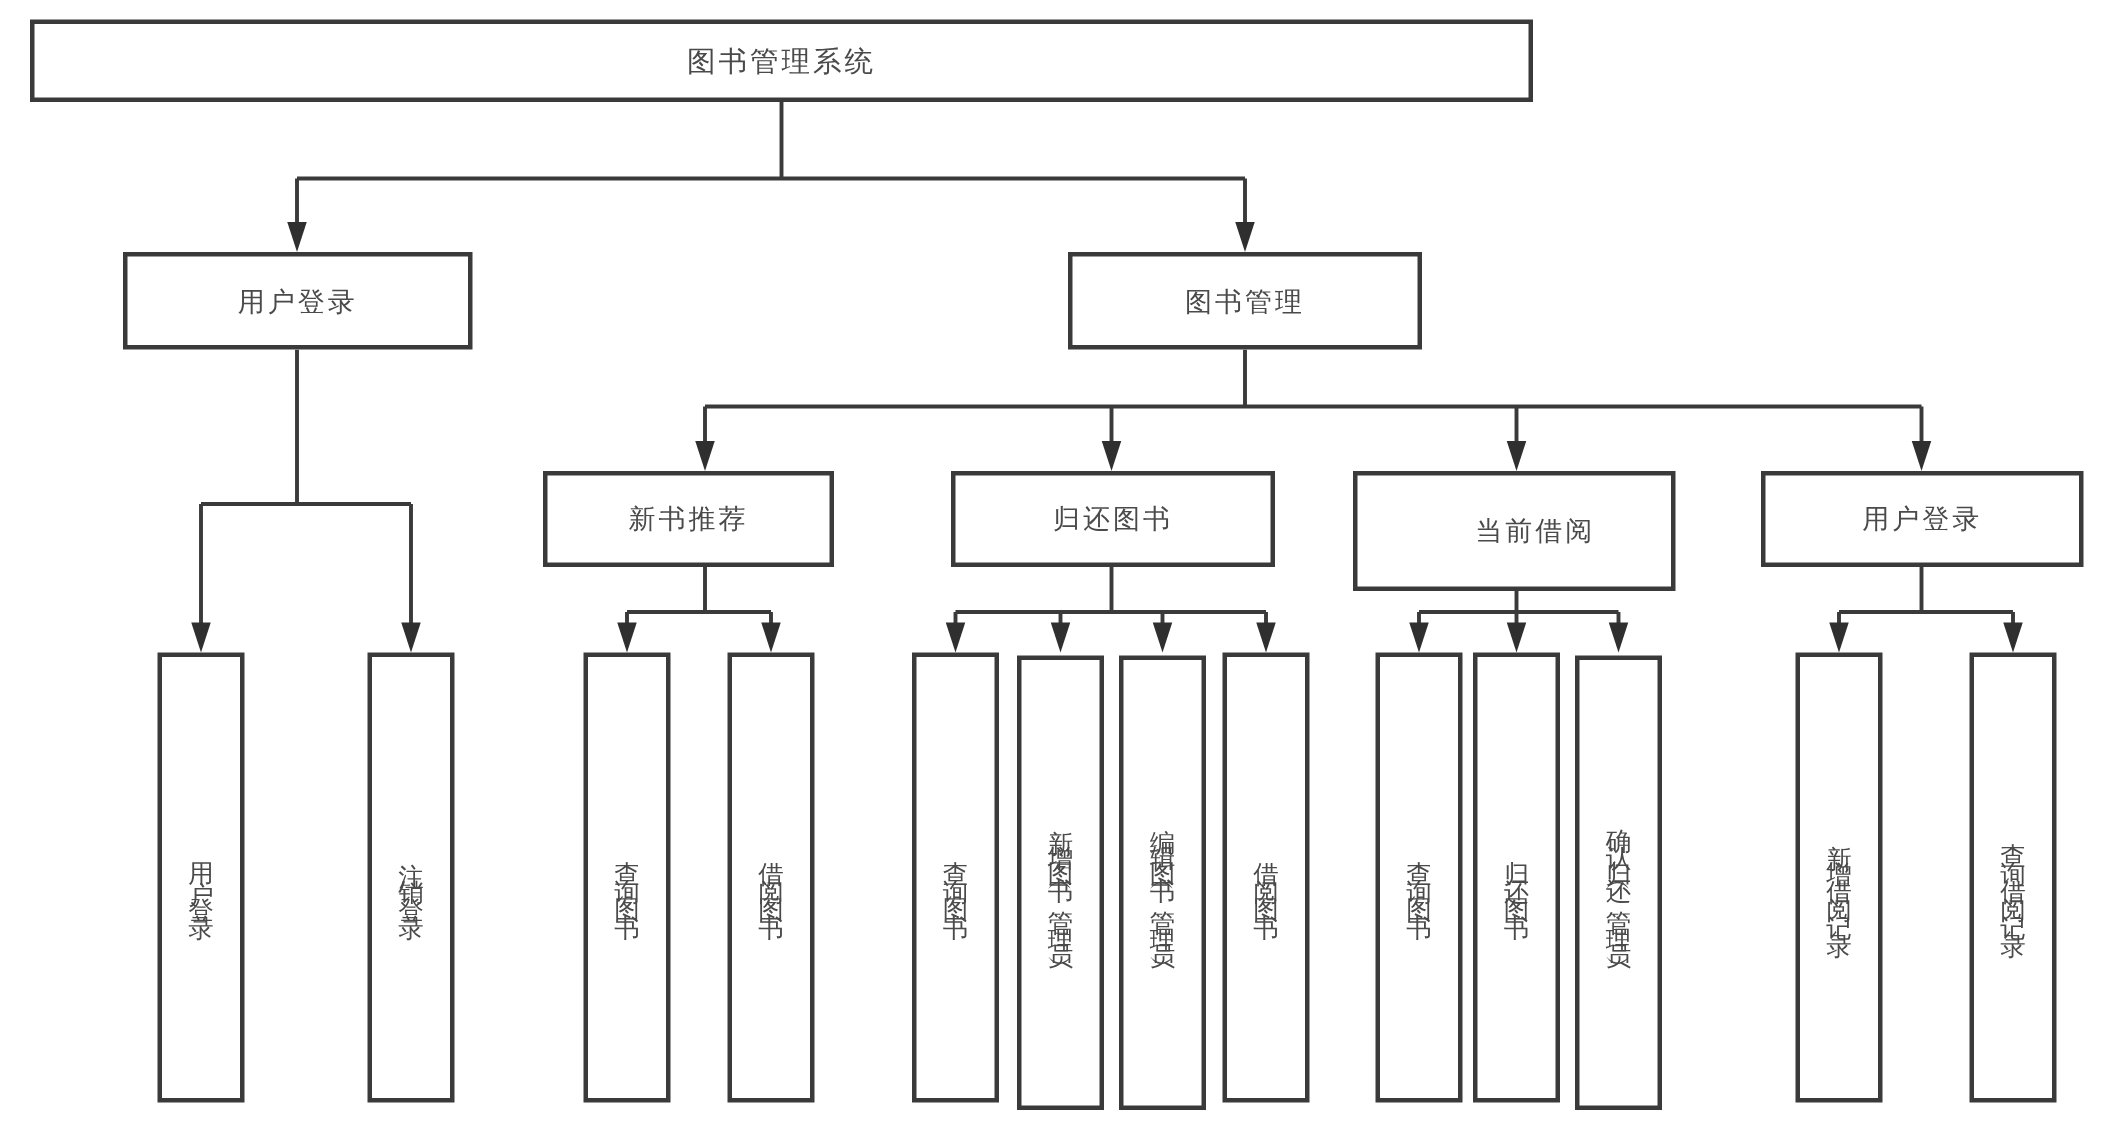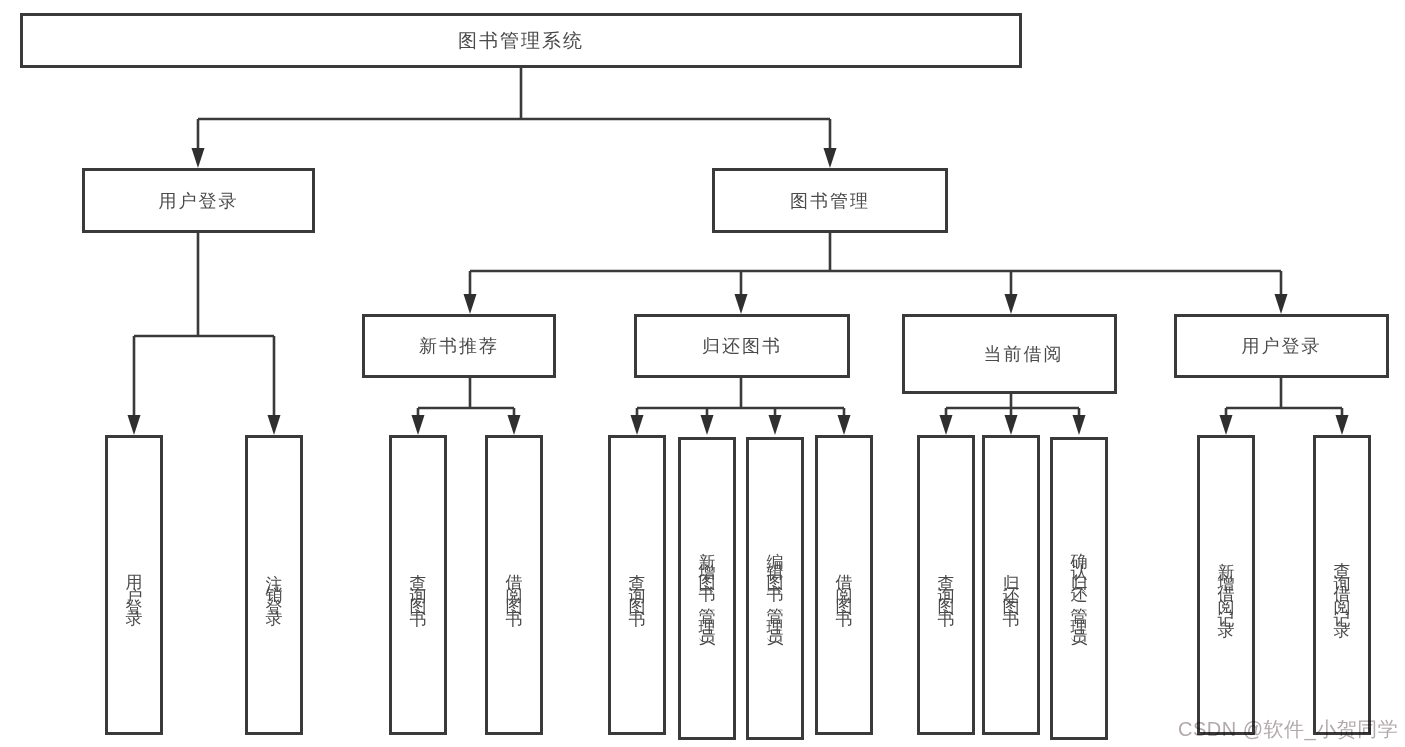--- a/index.html
+++ b/index.html
@@ -110,15 +110,14 @@
   <div class="box vbox vtall" style="left:746px; top:437px;">编辑图书（管理员）</div>
   <div class="box vbox" style="left:815px; top:435px;">借阅图书</div>
 
   <div class="box vbox" style="left:917px; top:435px;">查询图书</div>
   <div class="box vbox" style="left:982px; top:435px;">归还图书</div>
   <div class="box vbox vtall" style="left:1050px; top:437px;">确认归还（管理员）</div>
 
   <div class="box vbox" style="left:1197px; top:435px;">新增借阅记录</div>
   <div class="box vbox" style="left:1313px; top:435px;">查询借阅记录</div>
 
-  <div id="watermark">CSDN @软件_小贺同学</div>
 
 </div>
 
 </body></html>

